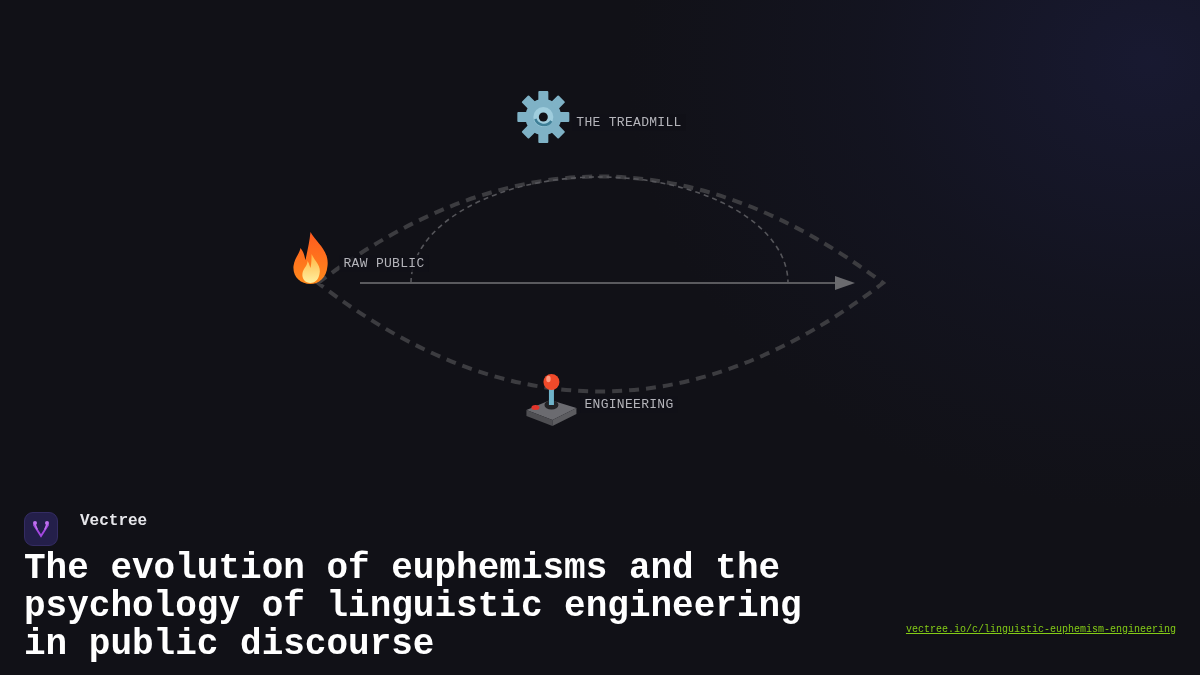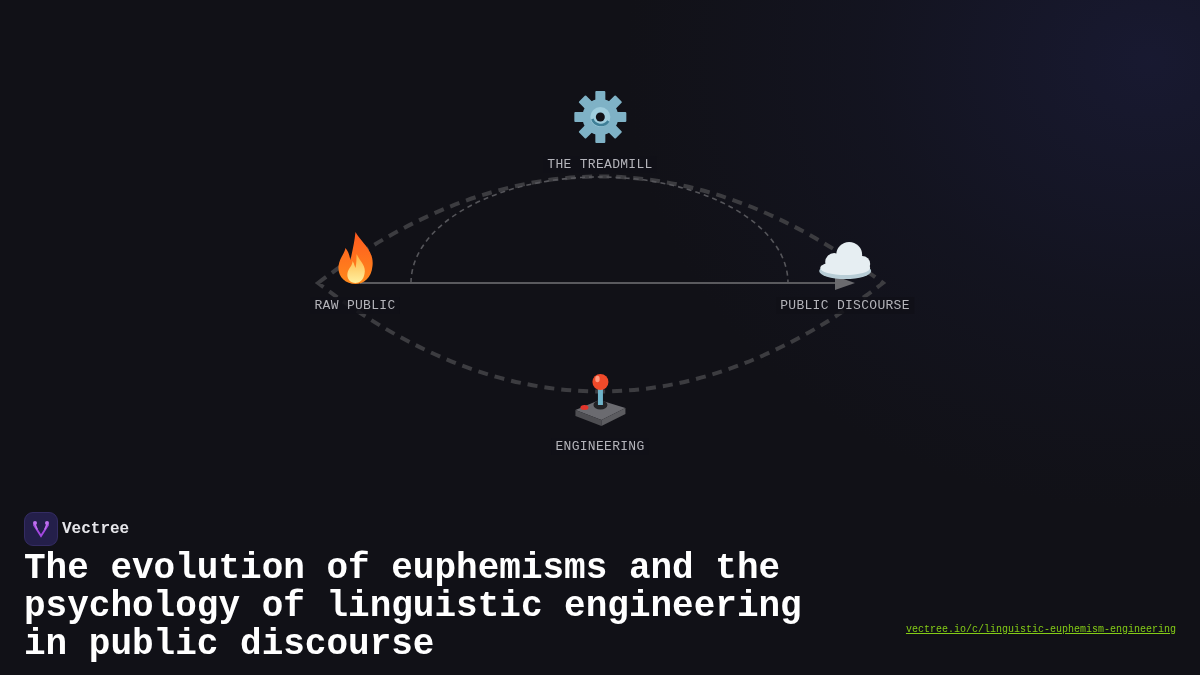--- a/index.html
+++ b/index.html
@@ -15,36 +15,36 @@
     background:
       radial-gradient(ellipse 700px 600px at 1150px 60px, rgba(30,32,70,0.55) 0%, rgba(24,26,52,0.3) 40%, rgba(17,17,23,0) 75%);
     pointer-events: none;
   }
   .diagram {
     position: absolute; left: 0; top: 0; width: 1200px; height: 500px;
   }
   .diagram svg.lines { position: absolute; left: 0; top: 0; }
   .node {
     position: absolute;
-    display: flex; flex-direction: column; align-items: center;
+    display: flex; flex-direction: row; align-items: center;
     transform: translateX(-50%);
   }
   .node .icon { width: 58px; height: 58px; display: flex; align-items: center; justify-content: center; }
   .node .label {
     margin-top: 10px;
     font-size: 13px;
     letter-spacing: 0.3px;
     color: #b4b4ba;
     background: rgba(17,17,23,0.85);
     padding: 1px 4px;
     white-space: nowrap;
   }
   .brand {
     position: absolute; left: 24px; top: 512px;
-    display: flex; align-items: center; gap: 4px;
+    display: flex; gap: 22px;
   }
   .brand-logo {
     width: 34px; height: 34px; border-radius: 9px;
     background: #241f4a;
     border: 1px solid #342c63;
     display: flex; align-items: center; justify-content: center;
   }
   .brand-name {
     font-size: 16px; font-weight: bold; color: #e6e6ea;
   }
@@ -113,36 +113,20 @@
           </linearGradient>
         </defs>
         <path d="M 25 2 C 30 12 44 20 42 36 C 41 48 33 54 25 54 C 15 54 7 47 8 36 C 9 28 14 24 15 18 C 19 23 19 27 20 30 C 22 20 24 12 25 2 Z" fill="url(#fireOuter)"></path>
         <path d="M 26 24 C 30 32 36 36 34 44 C 33 50 29 53 25 53 C 20 53 16 49 17 43 C 18 38 22 36 22 31 C 24 34 24 36 25 38 C 26 33 26 29 26 24 Z" fill="url(#fireInner)"></path>
       </svg>
     </div>
     <div class="label">RAW PUBLIC</div>
   </div>
 
 
-  <div class="node" style="left:845px; top:229px;">
-    <div class="icon">
-      <svg width="58" height="56" viewBox="0 0 58 56">
-        <g fill="#b8cdd6">
-          <ellipse cx="29" cy="41" rx="26" ry="8"></ellipse>
-        </g>
-        <g fill="#e6eef2">
-          <circle cx="33" cy="25" r="13"></circle>
-          <circle cx="18" cy="32" r="9"></circle>
-          <circle cx="46" cy="34" r="8"></circle>
-          <ellipse cx="29" cy="38" rx="25" ry="7"></ellipse>
-        </g>
-      </svg>
-    </div>
-    <div class="label">PUBLIC DISCOURSE</div>
-  </div>
 
   <div class="node" style="left:600px; top:370px;justify-content:center;">
     <div class="icon">
       <svg width="58" height="58" viewBox="0 0 58 58">
         <polygon points="4,40 28,30 54,38 30,50" fill="#6b6b70"></polygon>
         <polygon points="4,40 30,50 30,56 4,46" fill="#4e4e52"></polygon>
         <polygon points="30,50 54,38 54,44 30,56" fill="#5c5c60"></polygon>
         <ellipse cx="13" cy="37.5" rx="4" ry="2.5" fill="#e2352b"></ellipse>
         <ellipse cx="29" cy="35" rx="7" ry="4.5" fill="#222225"></ellipse>
         <rect x="26.5" y="16" width="5" height="19" fill="#6fb3c9"></rect>

